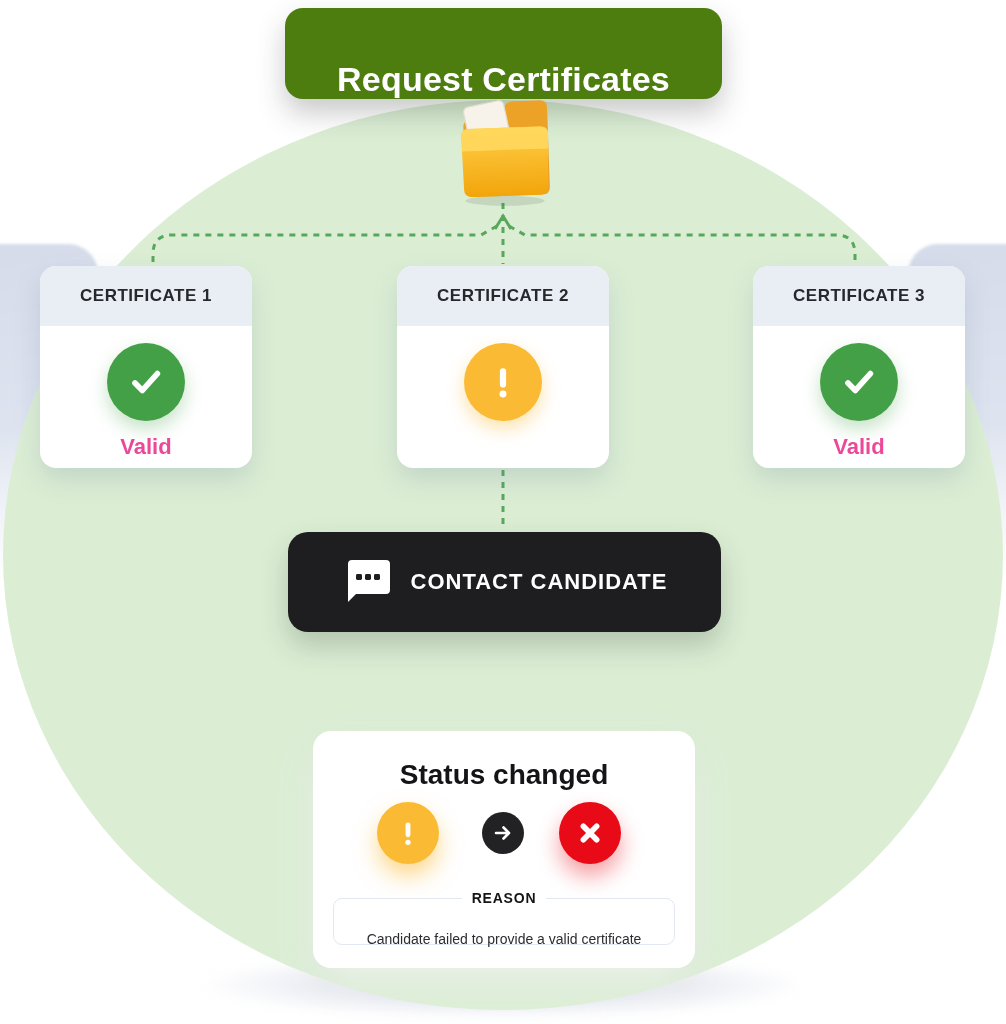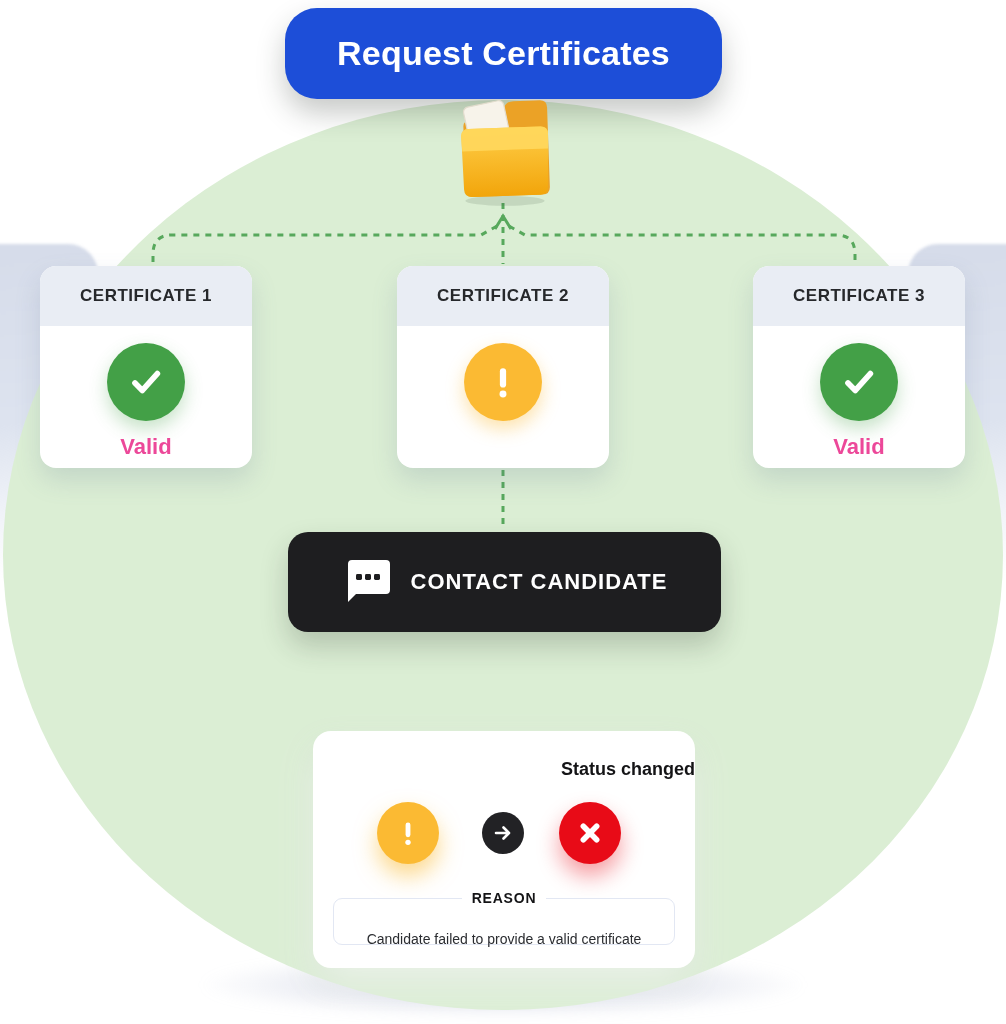--- a/index.html
+++ b/index.html
@@ -29,23 +29,23 @@
   }
   .ghost-card.left{left:-50px;}
   .ghost-card.right{right:-50px;}
 
   
   .connectors{position:absolute;left:0;top:0;z-index:3;pointer-events:none;}
 
   
   .title-bar{
     position:absolute;left:285px;top:8px;width:437px;height:91px;z-index:4;
-    background:#1d4ed8;border-radius:32px;
+    background:#4d7c0f;border-radius:18px;
     box-shadow:0 14px 28px rgba(35,45,35,.25);
-    display:flex;align-items:center;justify-content:center;
+    display:flex;align-items:flex-end;justify-content:center;
   }
   .title-bar span{color:#fff;font-size:34px;font-weight:700;letter-spacing:.2px;}
 
   
   .folder{position:absolute;left:443px;top:84px;z-index:5;}
 
   
   .cert-card{
     position:absolute;top:266px;width:212px;height:202px;z-index:4;
     background:#fff;border-radius:16px;
@@ -80,22 +80,22 @@
   }
   .contact-btn span{color:#fff;font-size:22px;font-weight:700;letter-spacing:1px;}
 
   
   .status-card{
     position:absolute;left:313px;top:731px;width:382px;height:237px;z-index:4;
     background:#fff;border-radius:18px;
     box-shadow:0 18px 40px rgba(255,255,255,.65), 0 14px 30px rgba(110,140,110,.18);
   }
   .status-title{
-    position:absolute;top:28px;left:0;right:0;text-align:right;
-    font-size:18px;font-weight:700;color:#141416;
+    position:absolute;top:28px;left:0;right:0;text-align:center;
+    font-size:28px;font-weight:700;color:#141416;
   }
   .round{position:absolute;border-radius:50%;display:flex;align-items:center;justify-content:center;}
   .round.warn{left:64px;top:71px;width:62px;height:62px;background:#fbba33;
     box-shadow:0 12px 22px rgba(250,186,51,.55);}
   .round.arrow{left:169px;top:81px;width:42px;height:42px;background:#222225;}
   .round.err{left:246px;top:71px;width:62px;height:62px;background:#e80b17;
     box-shadow:0 12px 22px rgba(232,11,23,.40);}
   .reason-box{
     position:absolute;left:20px;right:20px;top:167px;height:45px;
     border:1.5px solid #e2e7f3;border-radius:9px;background:#fff;

